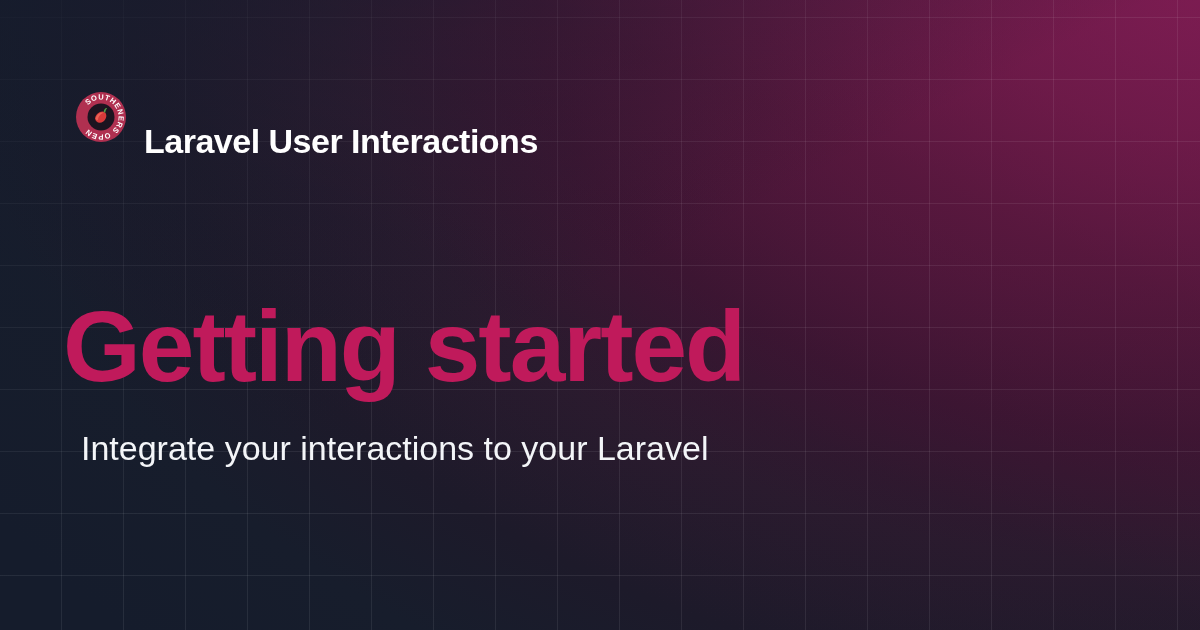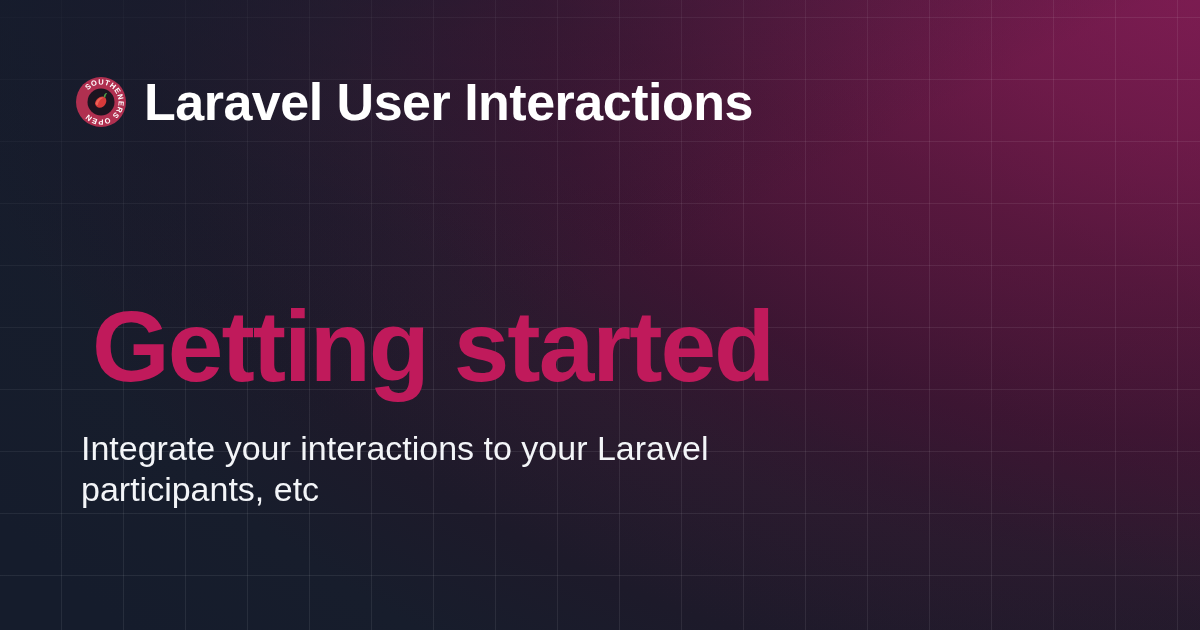--- a/index.html
+++ b/index.html
@@ -88,31 +88,32 @@
     align-items: center;
     gap: 18px;
   }
   .brand-logo {
     width: 50px;
     height: 50px;
     flex: 0 0 50px;
     display: block;
   }
   .brand-title {
-    font-size: 52px;
+    font-size: 34px;
     font-weight: bold;
     color: #ffffff;
     letter-spacing: -0.5px;
     line-height: 1;
     white-space: nowrap;
+    margin-top: 48px;
   }
 
   .headline {
     position: absolute;
-    left: 92px;
+    left: 63px;
     top: 296px;
     font-size: 100px;
     font-weight: bold;
     color: #c01a5b;
     letter-spacing: -2px;
     line-height: 1;
     white-space: nowrap;
   }
 
   .description {
@@ -161,17 +162,16 @@
           </g>
         </svg>
       </span>
       <span class="brand-title">Laravel User Interactions</span>
     </div>
 
     <div class="headline">Getting started</div>
 
     <div class="description">
       <span class="line">Integrate your interactions to your Laravel</span>
-      <span class="line">participants, etc</span>
     </div>
 
   </div>
 </div>
 
 </body></html>

